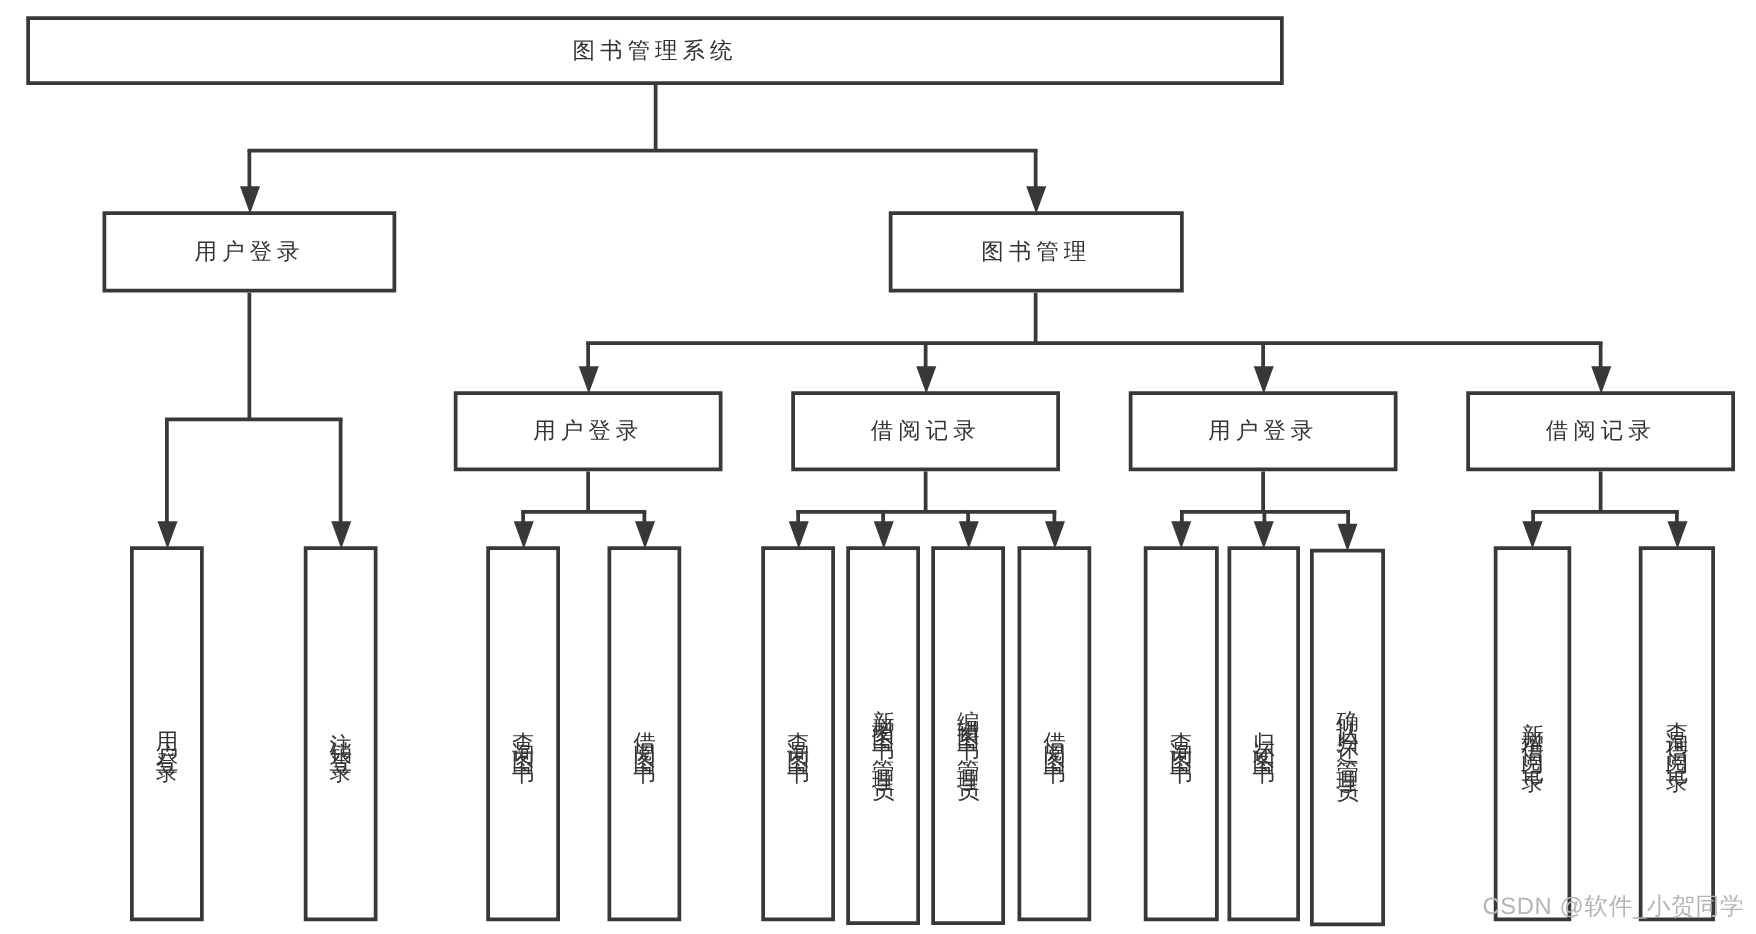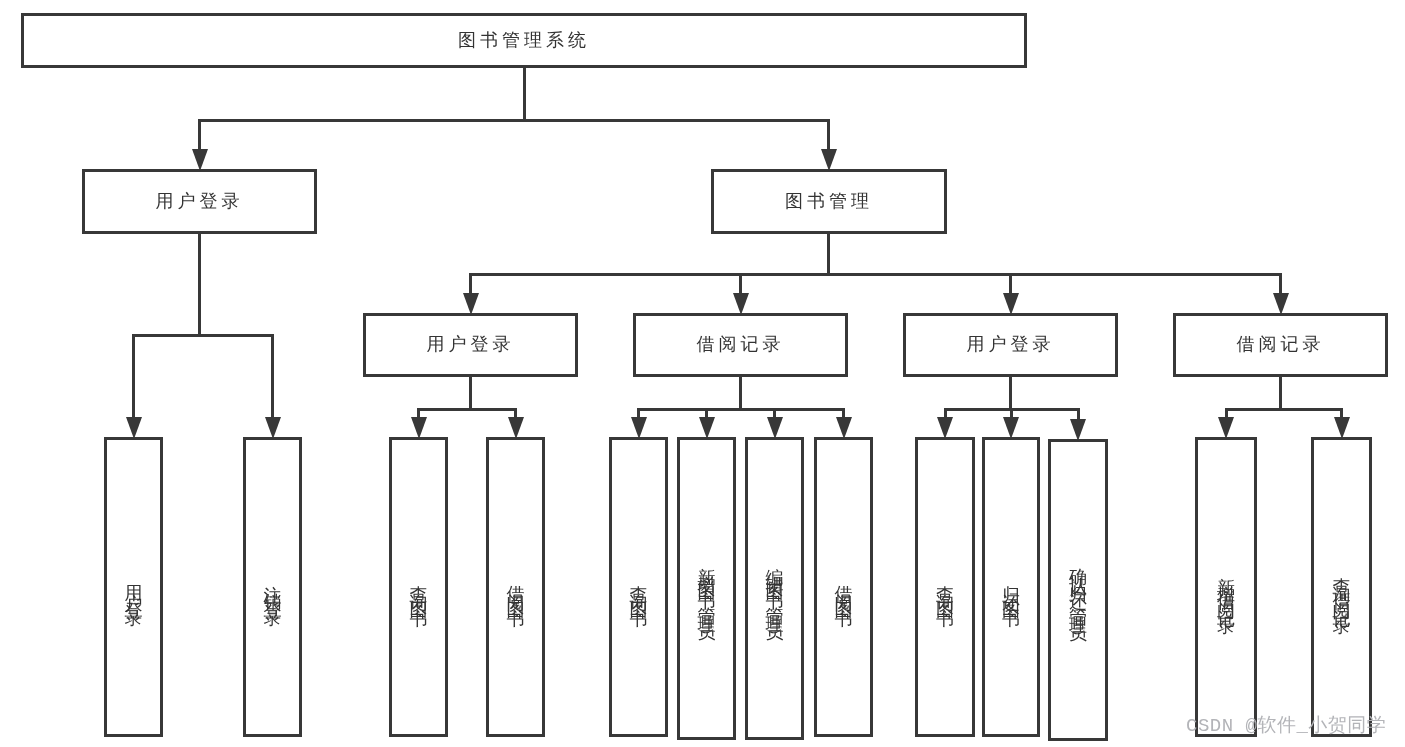--- a/index.html
+++ b/index.html
@@ -55,21 +55,20 @@
 
   .watermark {
     position: absolute;
     left: 1186px;
     top: 712px;
     font-size: 19px;
     letter-spacing: 0.5px;
     color: var(--watermark-color, #b3b4b8);
     z-index: 5;
     white-space: nowrap;
-    font-family: Liberation Mono, monospace;
   }
 </style>
 </head>
 <body>
 
 <div class="canvas">
   <div id="connector-layer">
       <div class="line" style="left: 522.5px; top: 68px; width: 3px; height: 52px;"></div>
       <div class="line" style="left: 198px; top: 118.5px; width: 632px; height: 3px;"></div>
       <div class="line" style="left: 198px; top: 120px; width: 3px; height: 31px;"></div>

